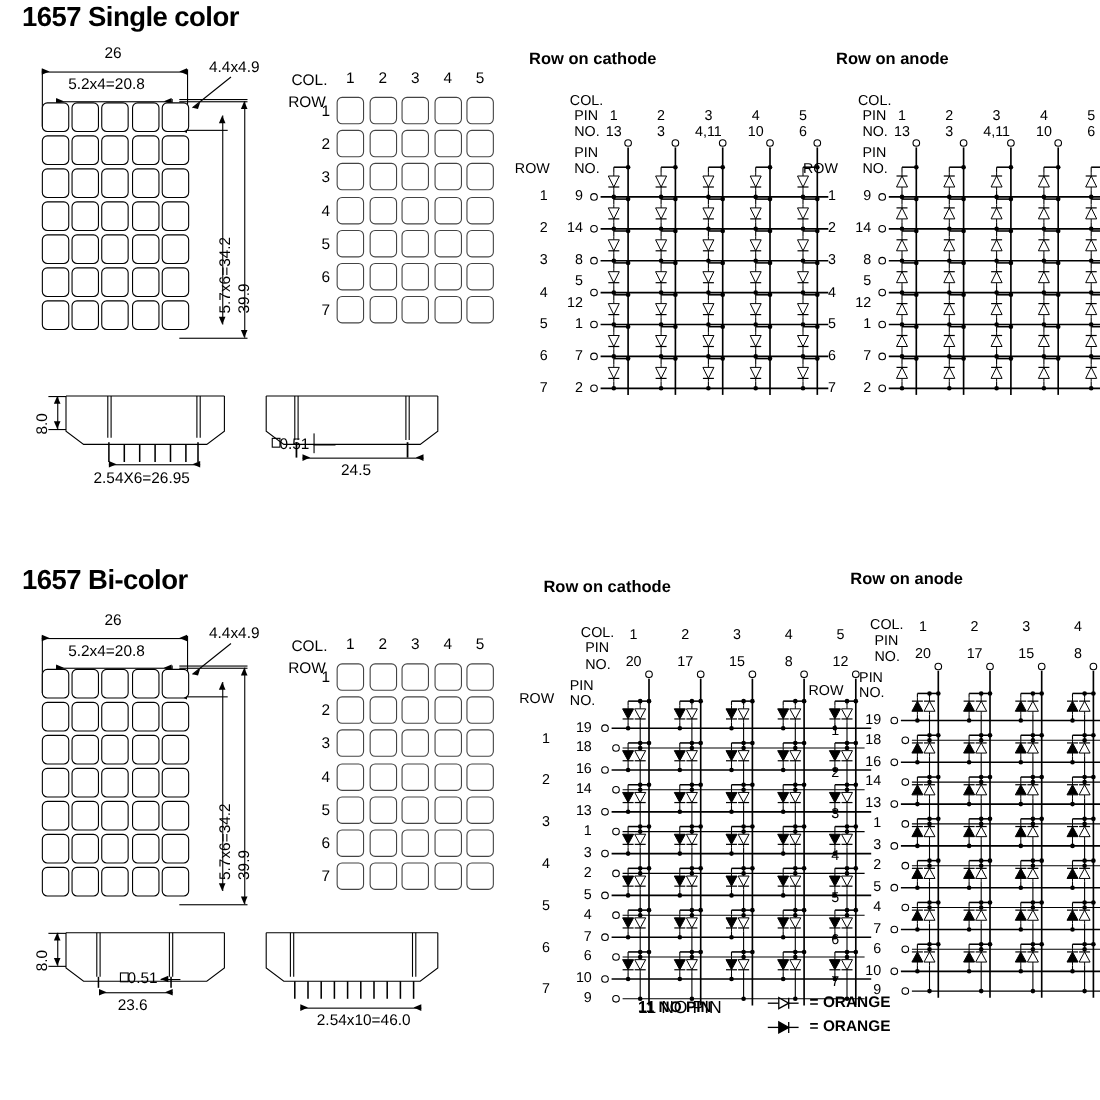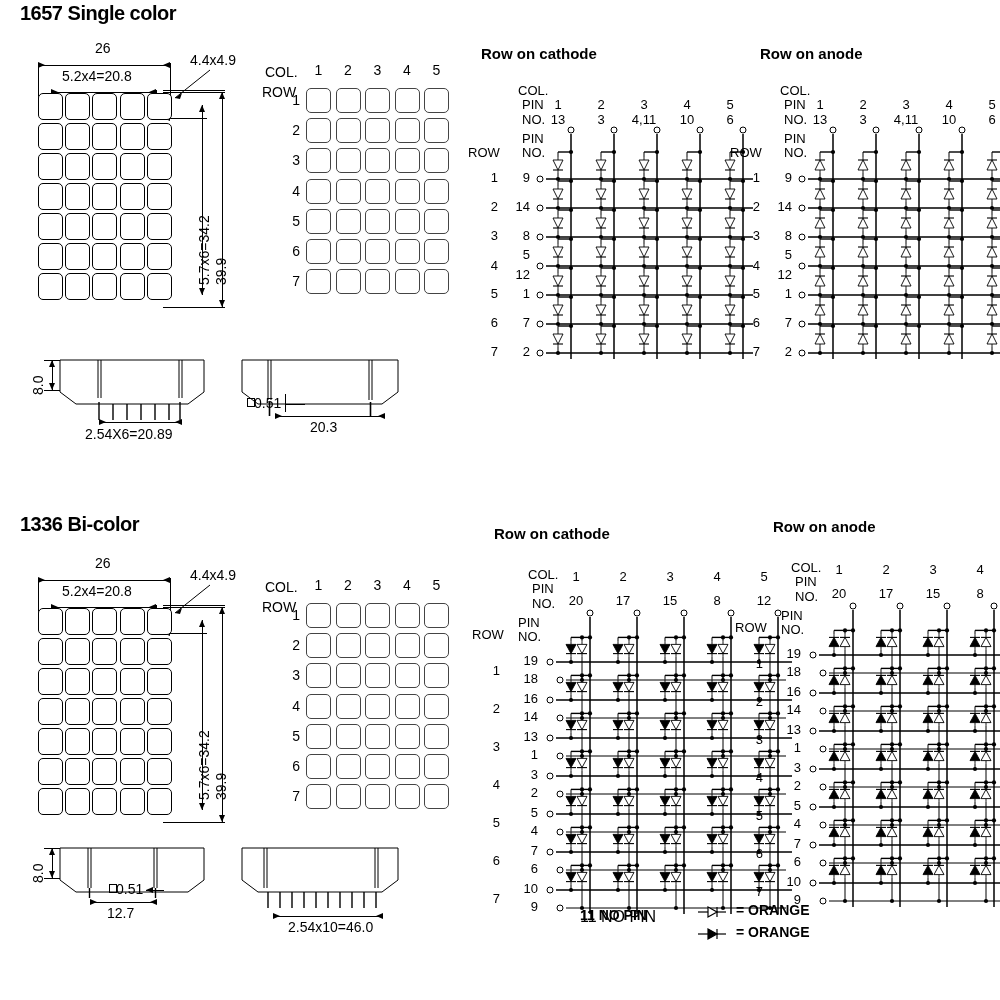--- a/index.html
+++ b/index.html
@@ -7,21 +7,21 @@
   body{
     width:1000px;height:1000px;position:relative;overflow:hidden;
     font-family:"Liberation Sans", sans-serif;
     color:#000;
     -webkit-font-smoothing:none;
   }
   .abs{position:absolute;}
 
   
   .sect-title{
-    font-size:20px;font-weight:bold;letter-spacing:-0.5px;
+    font-size:25px;font-weight:bold;letter-spacing:-0.5px;
     font-family:"Liberation Sans", sans-serif;
     white-space:nowrap;
   }
   .diag-title{
     font-size:15px;font-weight:bold;white-space:nowrap;
     font-family:"Liberation Sans", sans-serif;
   }
 
   
   .dim{
@@ -215,42 +215,42 @@
     <line x1="55" y1="46" x2="55" y2="62" stroke="#000" stroke-width="1.4"></line>
     <line x1="69" y1="46" x2="69" y2="62" stroke="#000" stroke-width="1.4"></line>
     <line x1="83" y1="46" x2="83" y2="62" stroke="#000" stroke-width="1.4"></line>
     <line x1="97" y1="46" x2="97" y2="62" stroke="#000" stroke-width="1.4"></line>
     <line x1="111" y1="46" x2="111" y2="62" stroke="#000" stroke-width="1.4"></line>
     <line x1="122" y1="44" x2="122" y2="62" stroke="#000" stroke-width="1.4"></line>
   </svg>
   <div class="hl abs" style="left:79px;top:72px;width:83px;"></div>
   <div class="ar-r abs" style="left:79px;top:69px;"></div>
   <div class="ar-l abs" style="left:155px;top:69px;"></div>
-  <div class="dim abs" style="left:65px;top:76px;">2.54X6=20.89</div>
+  <div class="dim abs" style="left:65px;top:76px;">2.54X6=26.95</div>
 </div>
 
 <div class="abs" id="sv-single-side" style="left:235px;top:350px;width:200px;height:90px;">
   <svg class="abs" style="left:5px;top:8px;" width="200" height="58">
     <polyline points="2,2 2,34 18,46 142,46 158,34 158,2" fill="none" stroke="#000" stroke-width="1"></polyline>
     <line x1="2" y1="2" x2="158" y2="2" stroke="#000" stroke-width="1"></line>
     <line x1="28" y1="2" x2="28" y2="42" stroke="#000" stroke-width="1"></line>
     <line x1="31" y1="2" x2="31" y2="42" stroke="#000" stroke-width="1"></line>
     <line x1="129" y1="2" x2="129" y2="42" stroke="#000" stroke-width="1"></line>
     <line x1="132" y1="2" x2="132" y2="42" stroke="#000" stroke-width="1"></line>
     <line x1="29.5" y1="44" x2="29.5" y2="58" stroke="#000" stroke-width="1.6"></line>
     <line x1="130.5" y1="44" x2="130.5" y2="58" stroke="#000" stroke-width="1.6"></line>
   </svg>
   <span class="sq-sym abs" style="left:12px;top:48px;"></span>
   <div class="dim abs" style="left:19px;top:45px;">0.51</div>
   <div class="hl abs" style="left:50px;top:54px;width:20px;"></div>
   <div class="vl abs" style="left:50px;top:44px;height:18px;"></div>
   <div class="hl abs" style="left:40px;top:66px;width:110px;"></div>
   <div class="ar-r abs" style="left:40px;top:63px;"></div>
   <div class="ar-l abs" style="left:143px;top:63px;"></div>
-  <div class="dim abs" style="left:75px;top:69px;">20.3</div>
+  <div class="dim abs" style="left:75px;top:69px;">24.5</div>
 </div>
 
 <div class="abs" id="sch-s-cat" style="left:466px;top:45px;width:260px;height:330px;">
   <div class="diag-title abs" style="left:15px;top:0px;">Row on cathode</div>
 <div class="lbl abs sm" style="left: 52px; top: 38px;">COL.</div>
     <div class="lbl abs sm" style="left: 56px; top: 52px;">PIN</div>
     <div class="lbl abs sm" style="left: 56px; top: 67px;">NO.</div>
     <div class="lbl abs sm" style="left: 2px; top: 100px;">ROW</div>
     <div class="lbl abs sm" style="left: 56px; top: 86px;">PIN</div>
     <div class="lbl abs sm" style="left: 56px; top: 100px;">NO.</div>
@@ -995,21 +995,21 @@
         <line x1="259" y1="289" x2="269" y2="289" stroke="#000" stroke-width="1.1"></line>
         <line x1="264" y1="286" x2="264" y2="281" stroke="#000" stroke-width="1"></line>
         <line x1="264" y1="281" x2="277" y2="281" stroke="#000" stroke-width="1.4"></line>
         <circle cx="277" cy="281" r="2.1" fill="#000"></circle>
         <line x1="264" y1="302" x2="264" y2="308" stroke="#000" stroke-width="1"></line>
         <circle cx="264" cy="308" r="2.1" fill="#000"></circle>
       </g>
     </svg>
   </div>
 
-<div class="abs sect-title" style="left:20px;top:513px;">1336 Bi-color</div>
+<div class="abs sect-title" style="left:20px;top:513px;">1657 Bi-color</div>
 
 <div class="abs" id="pkg-bi" style="left:0;top:545px;width:260px;height:290px;">
 
   <div class="dim abs" style="left:95px;top:10px;">26</div>
   <div class="hl abs" style="left:38px;top:35px;width:132px;"></div>
   <div class="ar-r abs" style="left:38px;top:32px;"></div>
   <div class="ar-l abs" style="left:163px;top:32px;"></div>
   <div class="vl abs" style="left:38px;top:33px;height:52px;"></div>
   <div class="vl abs" style="left:170px;top:33px;height:52px;"></div>
 
@@ -1151,21 +1151,21 @@
     <line x1="31.5" y1="42" x2="31.5" y2="52" stroke="#000" stroke-width="1.4"></line>
     <line x1="97.5" y1="42" x2="97.5" y2="52" stroke="#000" stroke-width="1.4"></line>
   </svg>
   <span class="sq-sym abs" style="left:89px;top:46px;"></span>
   <div class="dim abs" style="left:96px;top:43px;">0.51</div>
   <div class="hl abs" style="left:126px;top:52px;width:18px;"></div>
   <div class="ar-l abs" style="left:126px;top:49px;"></div>
   <div class="hl abs" style="left:70px;top:64px;width:67px;"></div>
   <div class="ar-r abs" style="left:70px;top:61px;"></div>
   <div class="ar-l abs" style="left:130px;top:61px;"></div>
-  <div class="dim abs" style="left:87px;top:67px;">12.7</div>
+  <div class="dim abs" style="left:87px;top:67px;">23.6</div>
 </div>
 
 <div class="abs" id="sv-bi-side" style="left:235px;top:838px;width:210px;height:100px;">
   <svg class="abs" style="left:5px;top:8px;" width="200" height="62">
     <polyline points="2,2 2,34 18,46 142,46 158,34 158,2" fill="none" stroke="#000" stroke-width="1"></polyline>
     <line x1="2" y1="2" x2="158" y2="2" stroke="#000" stroke-width="1"></line>
     <line x1="24" y1="2" x2="24" y2="42" stroke="#000" stroke-width="1"></line>
     <line x1="27" y1="2" x2="27" y2="42" stroke="#000" stroke-width="1"></line>
     <line x1="135" y1="2" x2="135" y2="42" stroke="#000" stroke-width="1"></line>
     <line x1="138" y1="2" x2="138" y2="42" stroke="#000" stroke-width="1"></line>

